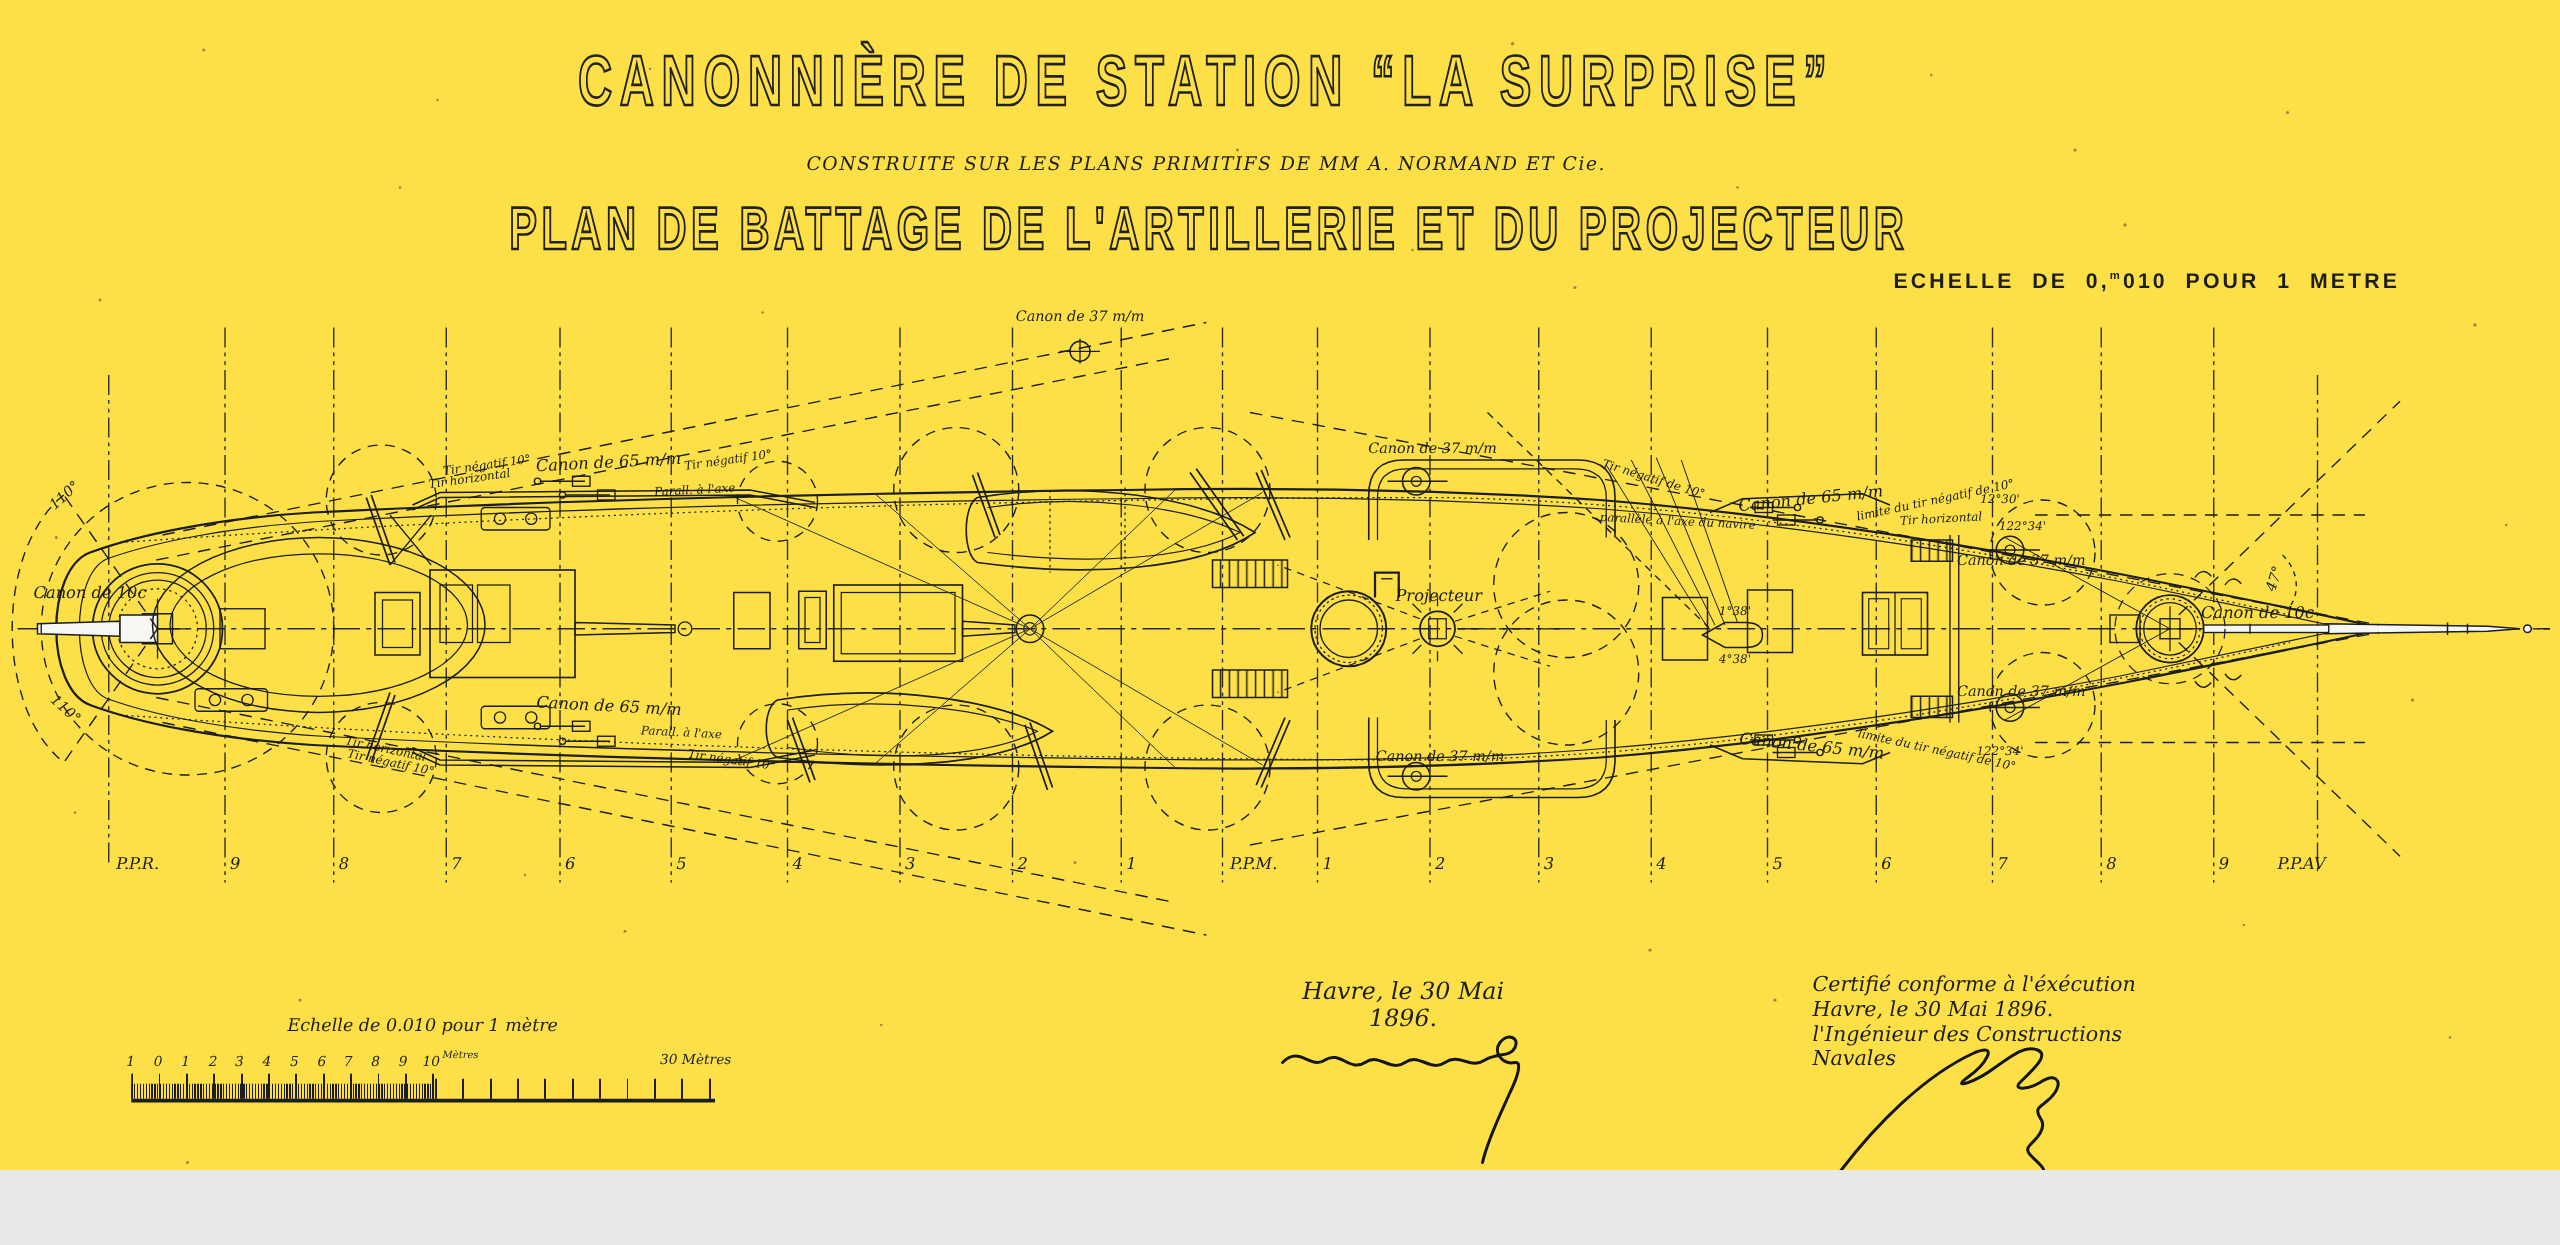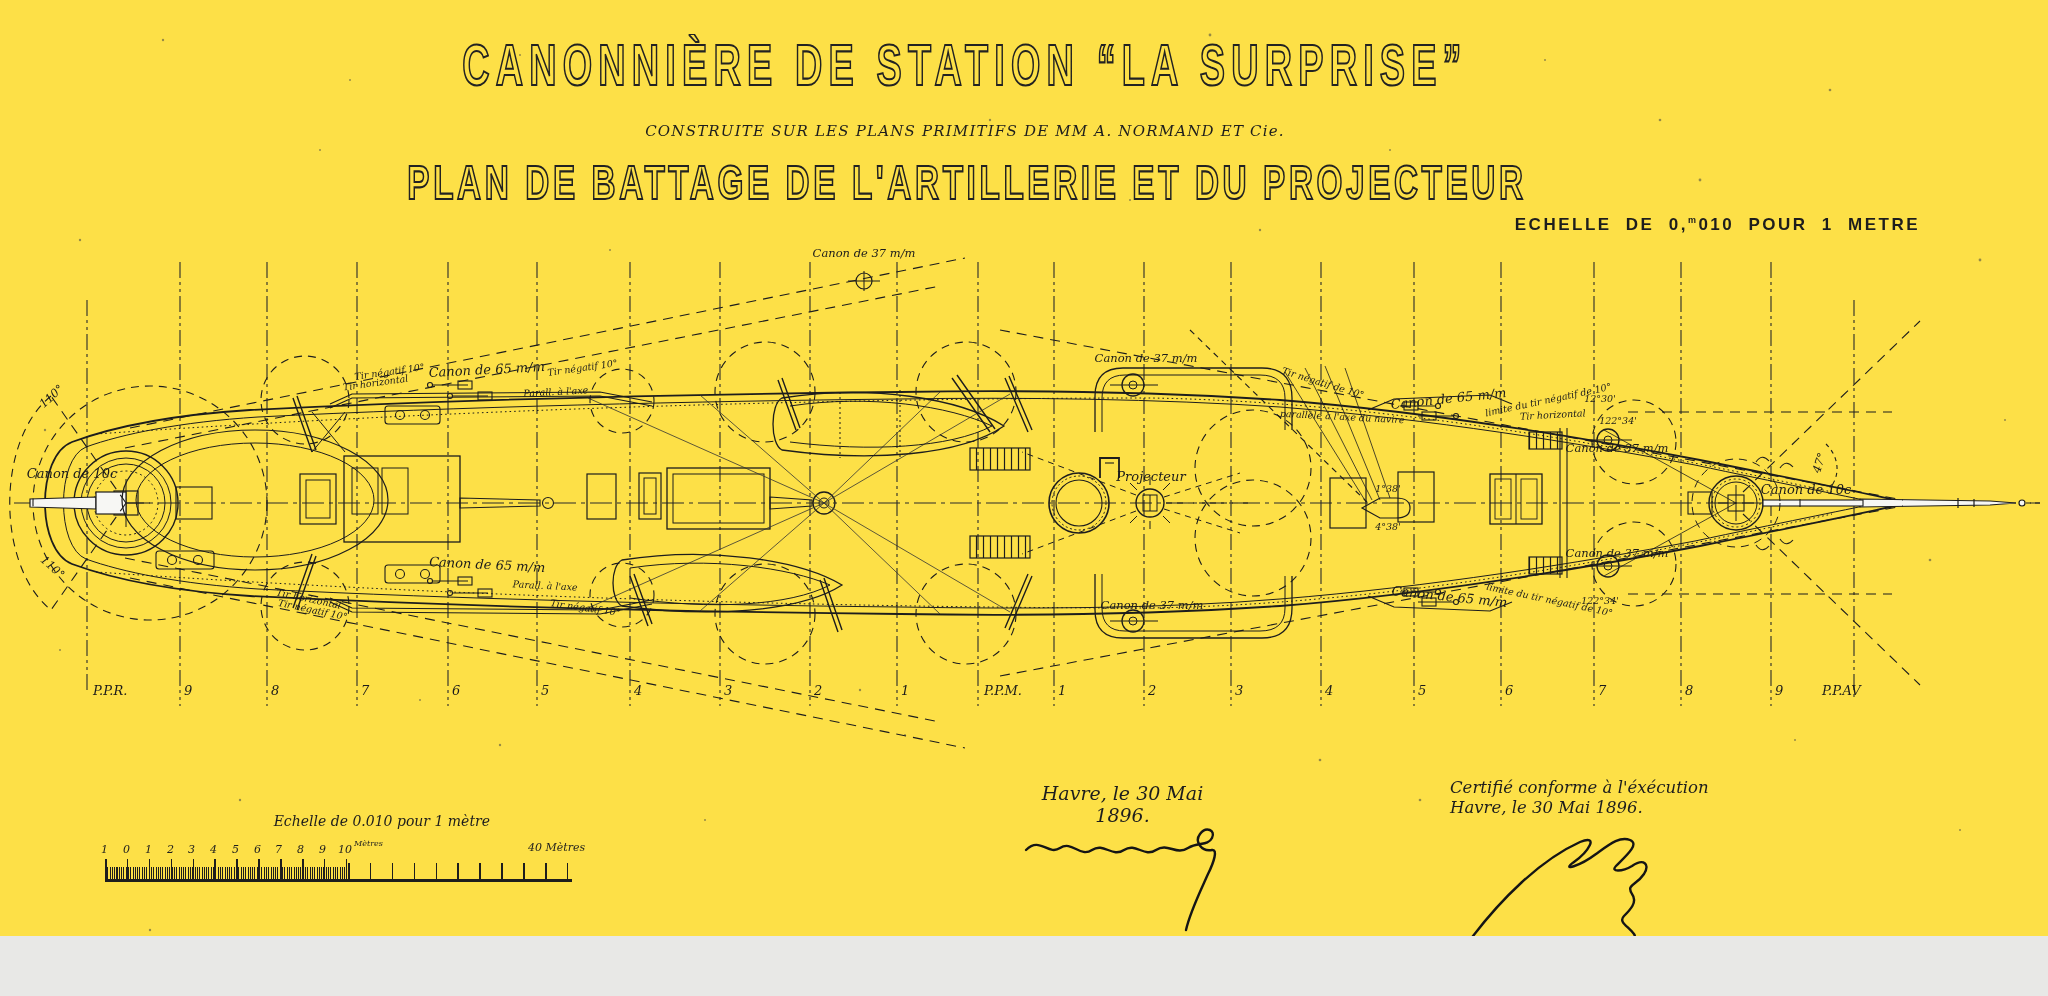--- a/index.html
+++ b/index.html
@@ -31,21 +31,21 @@
   .ruler div{position:absolute;}
   .r-base{left:5px;top:44px;width:467px;height:2.5px;background:#1d1d1d;}
   .r-fine{left:5px;top:32px;width:243px;height:12px;
           background:repeating-linear-gradient(90deg,#1d1d1d 0 1px,transparent 1px 2.3px);}
   .r-metre{left:5px;top:24px;width:246px;height:20px;
           background:repeating-linear-gradient(90deg,#1d1d1d 0 1.5px,transparent 1.5px 21.9px);}
   .r-sparse{left:248px;top:28px;width:221px;height:16px;
           background:repeating-linear-gradient(90deg,#1d1d1d 0 1.5px,transparent 1.5px 21.9px);}
   .r-num{position:absolute;top:8px;font:italic 11px "DejaVu Serif",serif;}
   .r-sup{position:absolute;font:italic 8px "DejaVu Serif",serif;}
-  .r-title{left:130px;top:-22px;width:260px;text-align:right;font:italic 14px "DejaVu Serif",serif;}
+  .r-title{left:130px;top:-22px;width:260px;text-align:left;font:italic 14px "DejaVu Serif",serif;}
   
   .sigdate{left:1015px;top:782px;width:215px;text-align:center;font-style:italic;font-size:19px;}
   .cert{left:1450px;top:778px;width:300px;text-align:left;font-style:italic;font-size:16.5px;line-height:1.2;}
 </style>
 </head>
 <body>
 
 <div class="page">
 
   <div class="abs title outline">CANONNIÈRE DE STATION “LA SURPRISE”</div>
@@ -481,22 +481,23 @@
     <span class="r-num" style="left:67px">2</span>
     <span class="r-num" style="left:88px">3</span>
     <span class="r-num" style="left:110px">4</span>
     <span class="r-num" style="left:132px">5</span>
     <span class="r-num" style="left:154px">6</span>
     <span class="r-num" style="left:175px">7</span>
     <span class="r-num" style="left:197px">8</span>
     <span class="r-num" style="left:219px">9</span>
     <span class="r-num" style="left:238px">10</span>
     <span class="r-sup" style="left:254px;top:4px">Mètres</span>
-    <span class="r-num" style="left:428px;top:6px">40 Mètres</span>
+    <span class="r-num" style="left:428px;top:6px">30 Mètres</span>
   </div>
 
   <div class="abs sigdate">Havre, le 30 Mai 1896.</div>
   <div class="abs cert">
     <div>Certifié conforme à l'éxécution</div>
     <div>Havre, le 30 Mai 1896.</div>
+    <div>l'Ingénieur des Constructions Navales</div>
   </div>
 
 </div>
 
 </body></html>

